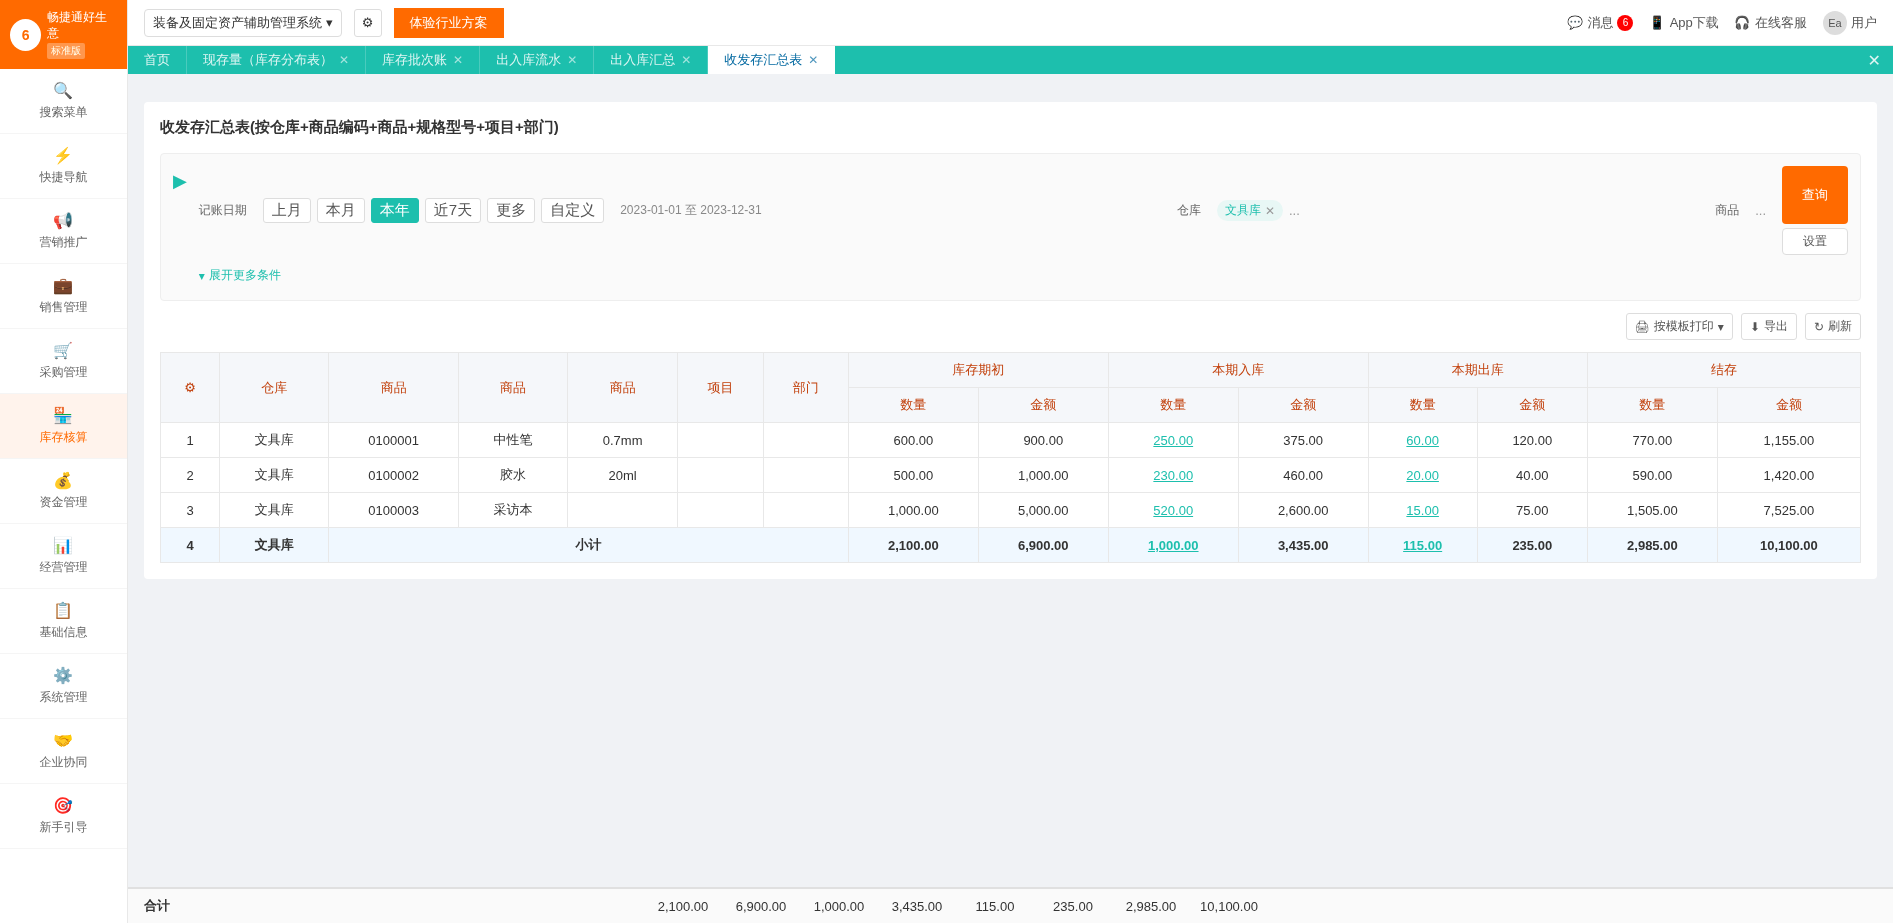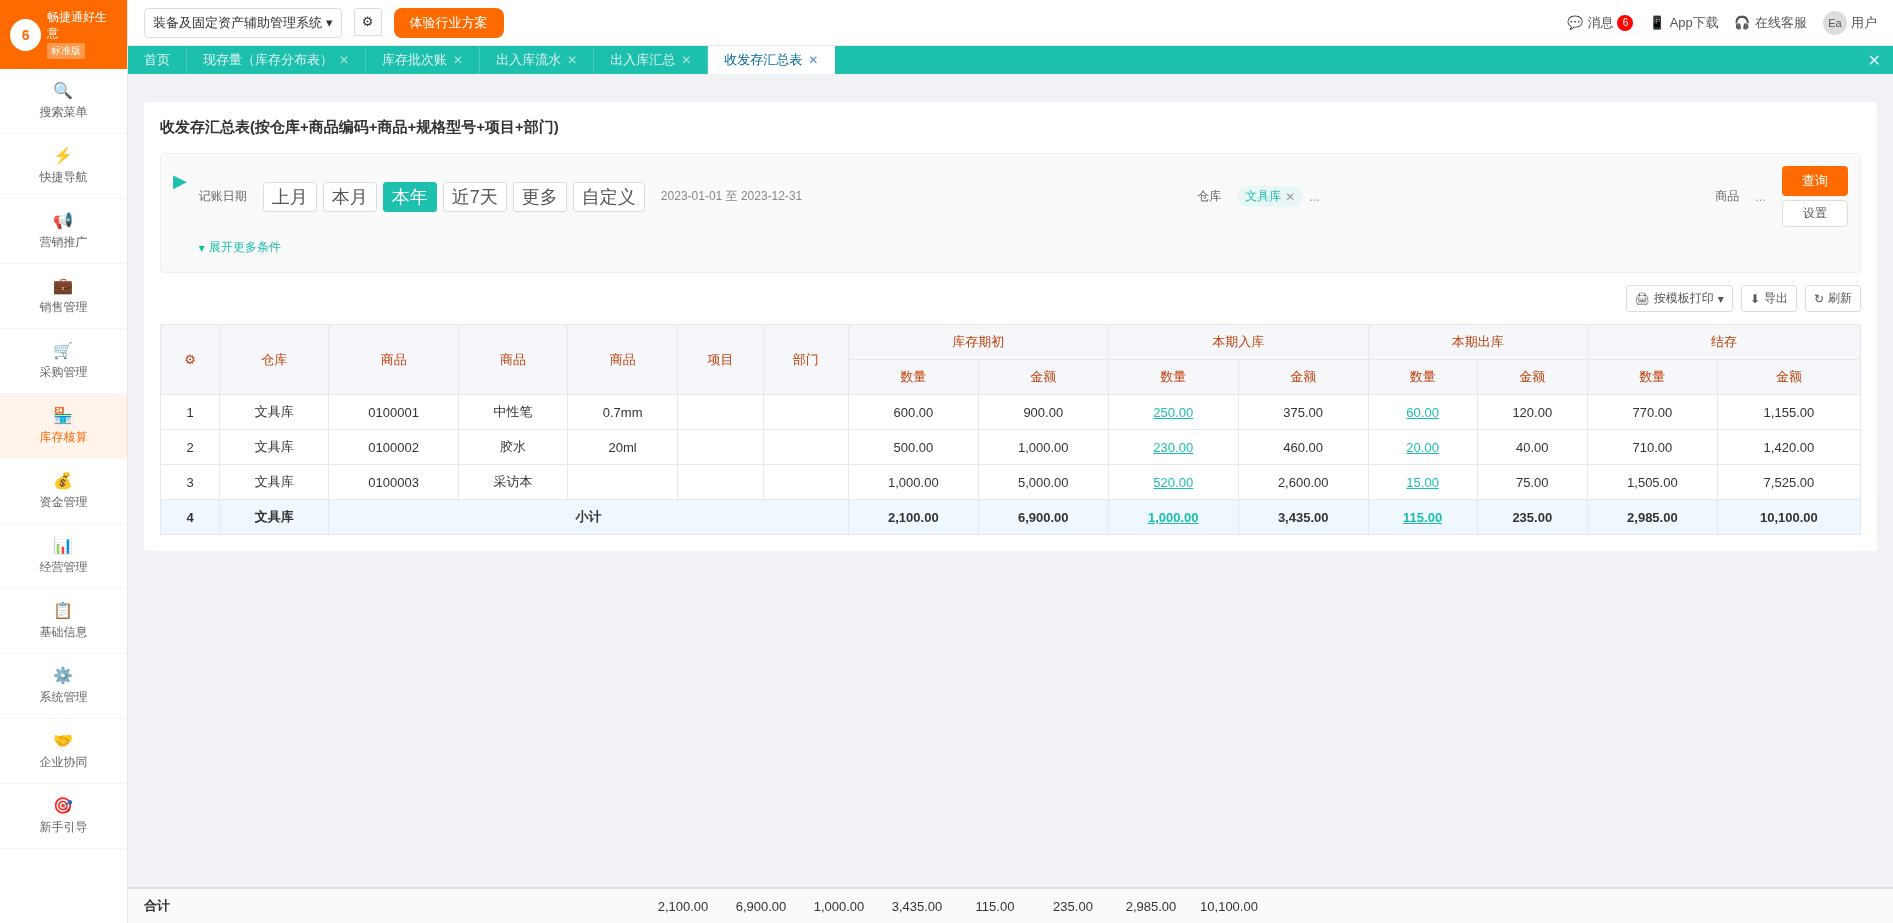--- a/index.html
+++ b/index.html
@@ -29,28 +29,28 @@
     .sidebar-item.active { background: #fff3ec; color: #ff6a00; }
     .sidebar-item-icon { font-size: 16px; }
 
     
     .topbar {
       position: fixed; left: 128px; top: 0; right: 0; height: 46px;
       background: #fff; border-bottom: 1px solid #e8e8e8;
       display: flex; align-items: center; justify-content: space-between;
       padding: 0 16px; z-index: 99;
     }
-    .topbar-left { display: flex; gap: 12px; }
+    .topbar-left { display: flex; align-items: center; gap: 12px; }
     .topbar-dropdown { 
       display: flex; align-items: center; gap: 4px; cursor: pointer;
       padding: 4px 8px; border: 1px solid #ddd; border-radius: 4px; background: #fff;
     }
     .topbar-btn-experience {
       background: #ff6a00; color: #fff; border: none; padding: 6px 16px;
-      border-radius: 8px; cursor: pointer; font-size: 13px;
+      border-radius: 0; cursor: pointer; font-size: 13px;
     }
     .topbar-right { display: flex; align-items: center; gap: 16px; font-size: 13px; color: #555; }
     .topbar-right-item { display: flex; align-items: center; gap: 4px; cursor: pointer; }
     .badge { background: #f00; color: #fff; border-radius: 50%; width: 16px; height: 16px; font-size: 10px; display: flex; align-items: center; justify-content: center; }
 
     
     .tabbar {
       position: fixed; left: 128px; top: 46px; right: 0; height: 28px;
       background: #1dbfad; display: flex; align-items: stretch; z-index: 98;
     }
@@ -83,35 +83,35 @@
       display: flex; align-items: flex-start; gap: 12px; margin-bottom: 12px;
       padding: 12px; background: #fafafa; border: 1px solid #eee; border-radius: 4px;
     }
     .filter-arrow { color: #1dbfad; font-size: 18px; cursor: pointer; margin-top: 4px; }
     .filter-section { display: flex; flex-direction: column; gap: 8px; flex: 1; }
     .filter-row { display: flex; align-items: center; gap: 16px; }
     .filter-label { color: #666; font-size: 12px; white-space: nowrap; }
     .filter-date-btns { display: flex; align-items: center; gap: 6px; }
     .date-btn {
       padding: 2px 8px; border: 1px solid #ddd; border-radius: 3px;
-      font-size: 18px; cursor: pointer; background: #fff; color: #555;
+      font-size: 15px; cursor: pointer; background: #fff; color: #555;
     }
     .date-btn.active { background: #1dbfad; color: #fff; border-color: #1dbfad; }
     .date-range { font-size: 12px; color: #888; }
     .filter-warehouse {
       display: flex; align-items: center; gap: 6px;
     }
     .warehouse-tag {
       background: #e8f7f5; color: #1dbfad; padding: 2px 8px; border-radius: 12px;
       font-size: 12px; display: flex; align-items: center; gap: 4px;
     }
     .warehouse-tag-close { cursor: pointer; color: #999; }
     .filter-dots { color: #999; cursor: pointer; }
     .query-btn {
-      background: #ff6a00; color: #fff; border: none; padding: 6px 20px;
+      background: #ff6a00; color: #fff; border: none; padding: 20px 20px;
       border-radius: 4px; cursor: pointer; font-size: 13px; white-space: nowrap;
     }
     .settings-btn {
       background: #fff; color: #555; border: 1px solid #ddd; padding: 4px 12px;
       border-radius: 4px; cursor: pointer; font-size: 12px;
     }
     .expand-btn {
       display: flex; align-items: center; gap: 4px; color: #1dbfad;
       font-size: 12px; cursor: pointer; padding: 4px 0;
     }
@@ -395,21 +395,21 @@
     <td>胶水</td>
     <td>20ml</td>
     <td></td>
     <td></td>
     <td>500.00</td>
     <td>1,000.00</td>
     <td><span class="underline">230.00</span></td>
     <td>460.00</td>
     <td><span class="underline">20.00</span></td>
     <td>40.00</td>
-    <td>710.00</td>
+    <td>590.00</td>
     <td>1,420.00</td>
   </tr>
           <tr>
     <td>3</td>
     <td>文具库</td>
     <td>0100003</td>
     <td>采访本</td>
     <td></td>
     <td></td>
     <td></td>

